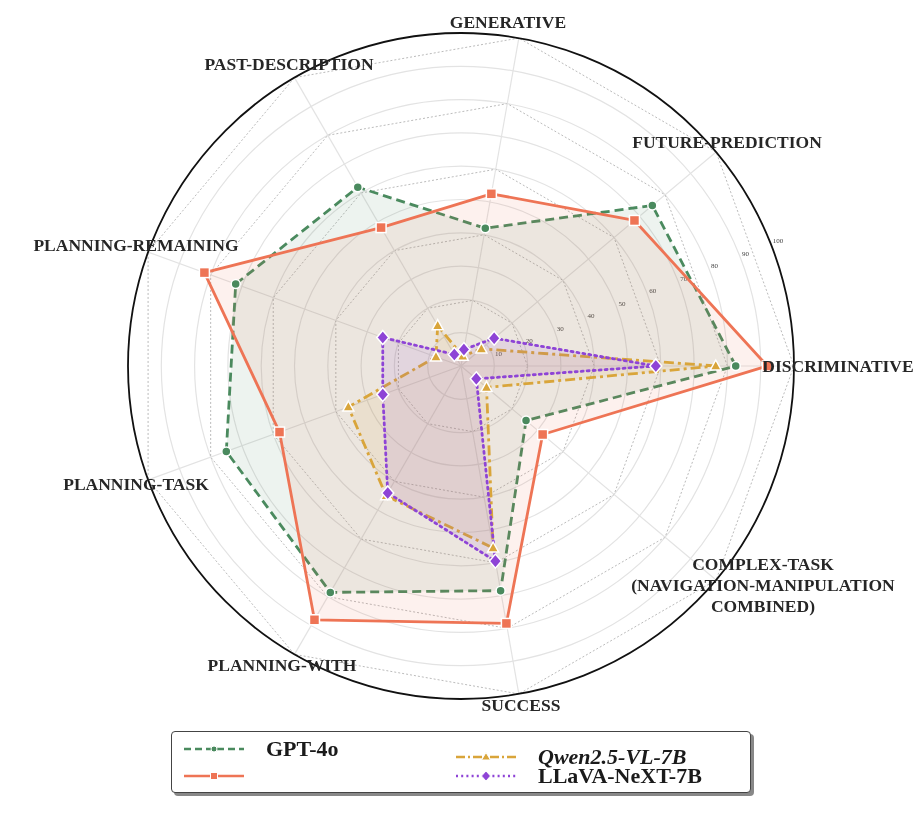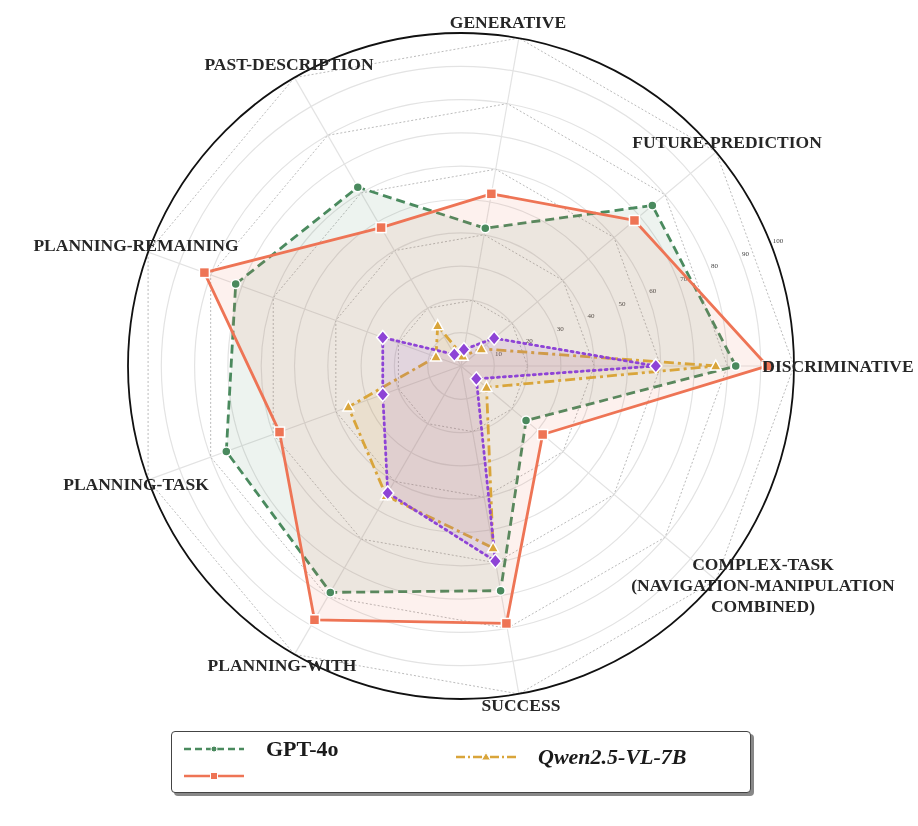--- a/index.html
+++ b/index.html
@@ -130,13 +130,20 @@
       <rect x="28.5" y="3.5" width="7" height="7" fill="#ee7455" stroke="#fff" stroke-width="1"></rect>
     </svg>
   </div>
   <div class="legend-item" style="left:282px; top:12px;font-style:italic;">
     <svg viewBox="0 0 64 14">
       <line x1="2" y1="7" x2="62" y2="7" stroke="#d9a53a" stroke-width="2.5" stroke-dasharray="9,3,2,3"></line>
       <polygon points="32,2.5 36.5,10 27.5,10" fill="#d9a53a" stroke="#fff" stroke-width="1"></polygon>
     </svg>
     <span class="legend-text">Qwen2.5-VL-7B</span>
   </div>
+  <div class="legend-item" style="left:282px; top:31px;">
+    <svg viewBox="0 0 64 14">
+      <line x1="2" y1="7" x2="62" y2="7" stroke="#8e44d6" stroke-width="2.5" stroke-dasharray="2,3.2"></line>
+      <polygon points="32,2 36.5,7 32,12 27.5,7" fill="#8e44d6" stroke="#fff" stroke-width="1"></polygon>
+    </svg>
+    <span class="legend-text">LLaVA-NeXT-7B</span>
+  </div>
 </div>
 
 </body></html>

